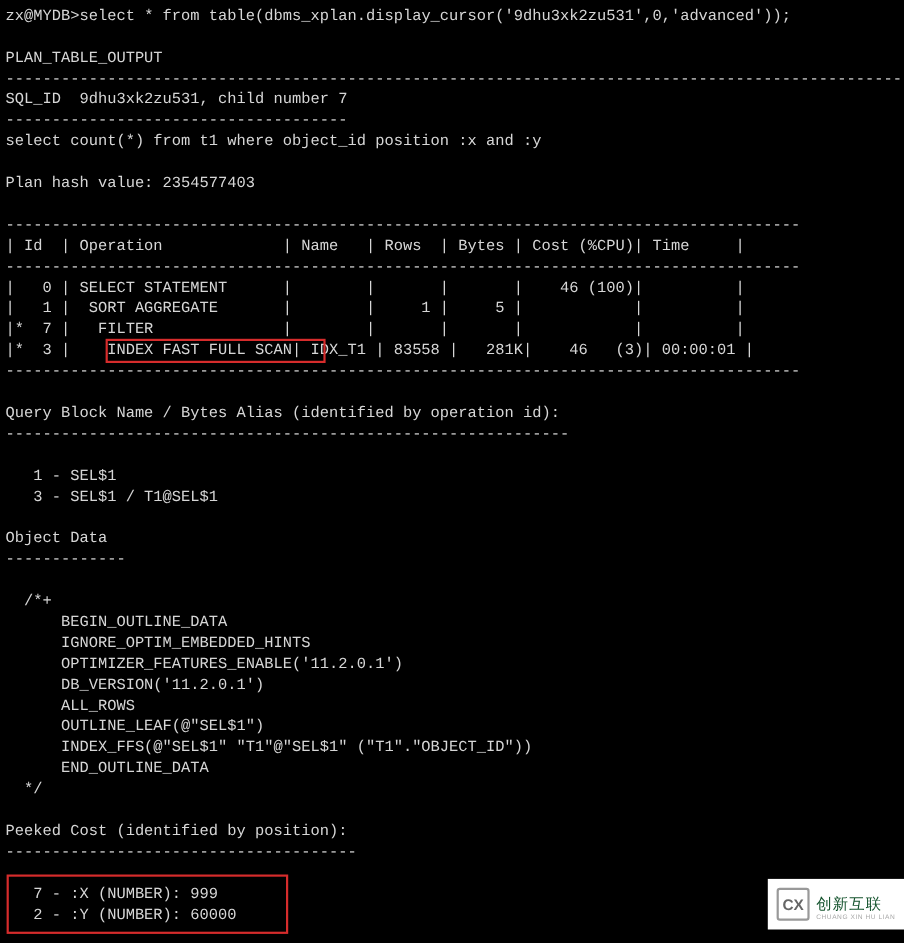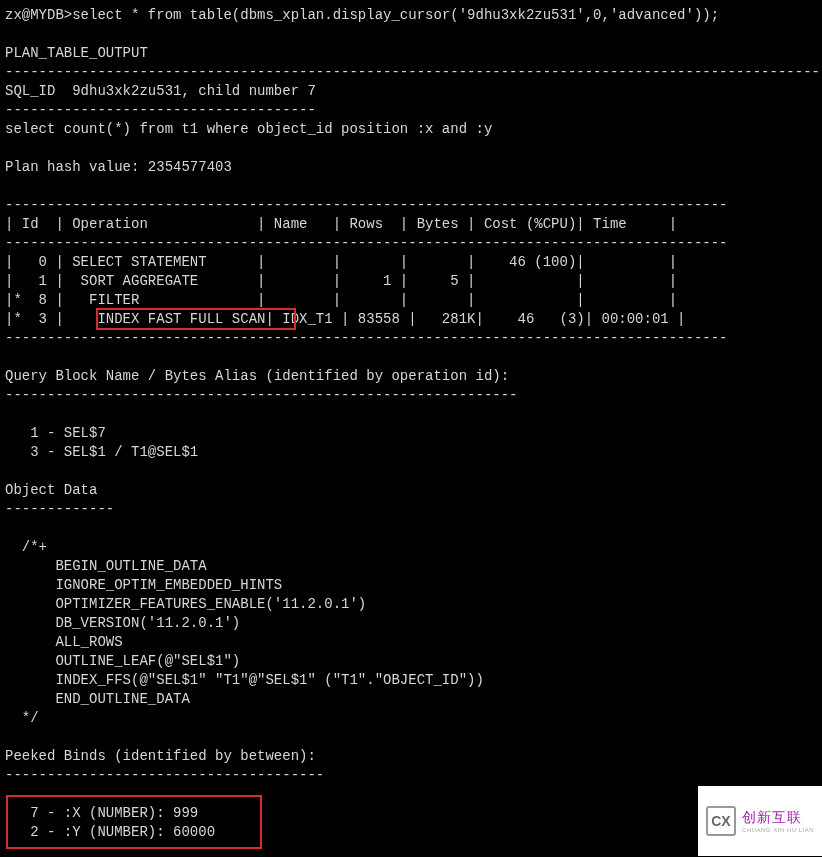--- a/index.html
+++ b/index.html
@@ -1,65 +1,65 @@
 <!DOCTYPE html>
 <html><head>
 <meta charset="utf-8">
 <style>
   html,body{margin:0;padding:0;background:#000;width:822px;height:857px;overflow:hidden}
   .term{font-family:"Courier New",Consolas,monospace;font-size:14px;line-height:19px;color:#d6d6d6;white-space:pre;padding:6px 5px 6px 5px;position:relative}
   .hlbox{position:absolute;border:2px solid #d62c2c;pointer-events:none}
-  .watermark{position:absolute;right:0;bottom:1px;display:flex;align-items:center;background:#fff;padding:20px 8px;gap:6px}
+  .watermark{position:absolute;right:0;bottom:12px;display:flex;align-items:flex-end;background:#fff;padding:8px 8px;gap:6px}
   .watermark .logo{width:26px;height:26px;border:2px solid #999;border-radius:3px;display:flex;align-items:center;justify-content:center;font-family:Arial,sans-serif;font-weight:bold;font-size:14px;color:#666}
-  .watermark .txt{font-family:Liberation Mono, monospace;font-size:14px;color:#a21caf;letter-spacing:1px}
+  .watermark .txt{font-family:Liberation Mono, monospace;font-size:14px;color:#14532d;letter-spacing:1px}
   .wsub{font-family:Arial,sans-serif;font-size:6px;color:#aaa;letter-spacing:0.5px}
 </style>
 </head>
 <body>
 
 <div class="term"><span>zx@MYDB&gt;</span><span>select * from table(dbms_xplan.display_cursor('9dhu3xk2zu531',0,'advanced'));</span>
 
 <span>PLAN_TABLE_OUTPUT</span>
 <span>----------------------------------------------------------------------------------------------------</span>
 <span>SQL_ID  9dhu3xk2zu531, child number 7</span>
 <span>-------------------------------------</span>
 <span>select count(*) from t1 where object_id position :x and :y</span>
 
 <span>Plan hash value: 2354577403</span>
 
 <span>--------------------------------------------------------------------------------------</span>
 <span>| Id  | Operation             | Name   | Rows  | Bytes | Cost (%CPU)| Time     |</span>
 <span>--------------------------------------------------------------------------------------</span>
 <span>|   0 | SELECT STATEMENT      |        |       |       |    46 (100)|          |</span>
 <span>|   1 |  SORT AGGREGATE       |        |     1 |     5 |            |          |</span>
-<span>|*  8 |   FILTER              |        |       |       |            |          |</span>
+<span>|*  7 |   FILTER              |        |       |       |            |          |</span>
 <span>|*  3 |    INDEX FAST FULL SCAN| IDX_T1 | 83558 |   281K|    46   (3)| 00:00:01 |</span>
 <span>--------------------------------------------------------------------------------------</span>
 
 <span>Query Block Name / Bytes Alias (identified by operation id):</span>
 <span>-------------------------------------------------------------</span>
 
-<span>   1 - SEL$7</span>
+<span>   1 - SEL$1</span>
 <span>   3 - SEL$1 / T1@SEL$1</span>
 
 <span>Object Data</span>
 <span>-------------</span>
 
 <span>  /*+</span>
 <span>      BEGIN_OUTLINE_DATA</span>
 <span>      IGNORE_OPTIM_EMBEDDED_HINTS</span>
 <span>      OPTIMIZER_FEATURES_ENABLE('11.2.0.1')</span>
 <span>      DB_VERSION('11.2.0.1')</span>
 <span>      ALL_ROWS</span>
 <span>      OUTLINE_LEAF(@"SEL$1")</span>
 <span>      INDEX_FFS(@"SEL$1" "T1"@"SEL$1" ("T1"."OBJECT_ID"))</span>
 <span>      END_OUTLINE_DATA</span>
 <span>  */</span>
 
-<span>Peeked Binds (identified by between):</span>
+<span>Peeked Cost (identified by position):</span>
 <span>--------------------------------------</span>
 
 <span>   7 - :X (NUMBER): 999</span>
 <span>   2 - :Y (NUMBER): 60000</span>
 
 <div class="hlbox" style="left:96px;top:308px;width:196px;height:18px"></div>
 <div class="hlbox" style="left:6px;top:795px;width:252px;height:50px"></div>
 </div>
 
 <div class="watermark">

